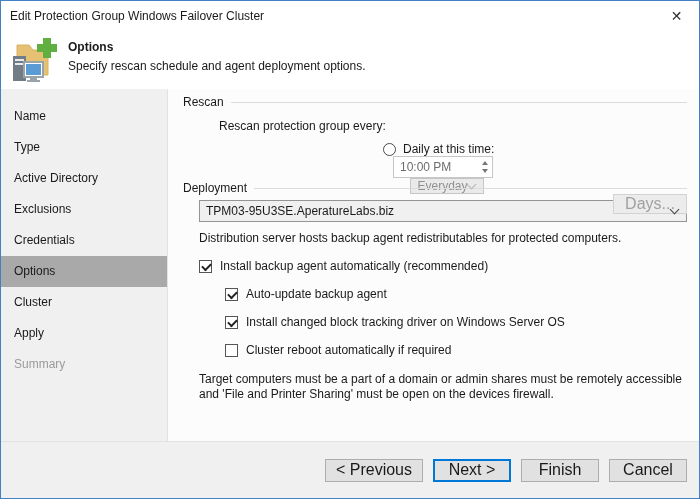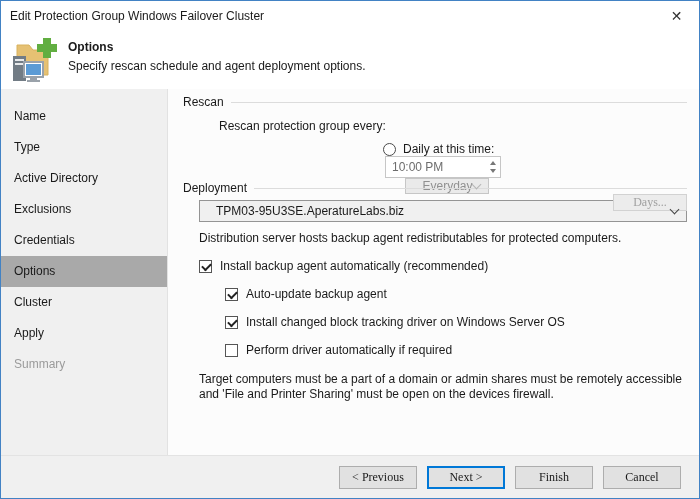--- a/index.html
+++ b/index.html
@@ -39,57 +39,57 @@
   
   .row { display:flex; align-items:center; height:22px;flex-direction:column; }
   .row.r1 { margin-top:9px; }
   .row.r2 { margin-top:7px; }
   .radio-cell { width:120px; display:flex; align-items:center; flex:0 0 auto; }
   .radio { width:13px; height:13px; border:1px solid #4a4a4a; border-radius:50%; background:#fff;
            margin-right:7px; position:relative; flex:0 0 auto; }
   .radio.checked::after { content:""; position:absolute; left:3px; top:3px; width:5px; height:5px;
            border-radius:50%; background:#141414; }
   
-  .timefield { width:116px; height:22px; background:#fff; border:1px solid #c6c6c6; display:flex;
+  .timefield { width:100px; height:22px; background:#fff; border:1px solid #c6c6c6; display:flex;
                align-items:center; flex:0 0 auto; }
   .timefield .timeval { flex:1; padding-left:6px; color:#6d6d6d; }
   .spinner { width:15px; height:100%; display:flex; flex-direction:column; align-items:center;
              justify-content:center; gap:4px; }
   .arr-up { width:0; height:0; border-left:3px solid transparent; border-right:3px solid transparent;
             border-bottom:4px solid #777; }
   .arr-dn { width:0; height:0; border-left:3px solid transparent; border-right:3px solid transparent;
             border-top:4px solid #777; }
   
   .combo { height:22px; background:#f0f0f0; border:1px solid #949494; display:flex; align-items:center;
-           justify-content:space-between; padding:0 8px 0 16px; flex:0 0 auto; cursor:default; }
+           justify-content:space-between; padding:0 8px 0 6px; flex:0 0 auto; cursor:default; }
   .combo .chev { width:7px; height:7px; border-right:1.4px solid #444; border-bottom:1.4px solid #444;
                  transform:rotate(45deg); margin-top:-4px; flex:0 0 auto; }
   .combo.disabled { background:#eaeaea; border-color:#c6c6c6; color:#909090; }
   .combo.disabled .chev { border-color:#b5b5b5; }
   .ml8 { margin-left:8px; }
   .grow { flex:1; min-width:0; }
   
   .btn { height:22px; min-width:74px; background:#e1e1e1; border:1px solid #adadad;
-         font-family:Liberation Serif, serif; font-size:12px; color:#1a1a1a; padding:0 10px; cursor:default; }
+         font-family:Liberation Sans, sans-serif; font-size:16px; color:#1a1a1a; padding:0 10px; cursor:default; }
   .btn.auto-right { margin-left:auto; }
   .btn.disabled { background:#ececec; border-color:#d2d2d2; color:#a0a0a0; }
   
   .dep-label { margin-top:9px; }
   .dep-combo { margin-top:5px; width:100%; }
   .dep-note { margin-top:9px; }
   .cb-row { display:flex; align-items:center; margin-top:14px; }
   .cb-row.indent { margin-left:26px; }
   .checkbox { width:13px; height:13px; border:1px solid #555; background:#fff; margin-right:8px;
               position:relative; flex:0 0 auto; }
   .checkbox.checked::after { content:""; position:absolute; left:2px; top:2px; width:7px; height:4px;
               border-left:2px solid #222; border-bottom:2px solid #222; transform:rotate(-45deg); }
   .footnote { margin-top:15px; width:504px; line-height:15px; }
   
-  .footer { height:43px; flex:0 0 auto; background:#f0f0f0; border-top:1px solid #e3e3e3;
-            display:flex; align-items:center; justify-content:flex-end; gap:10px; padding-right:18px; }
+  .footer { height:57px; flex:0 0 auto; background:#f0f0f0; border-top:1px solid #e3e3e3;
+            display:flex; align-items:center; justify-content:flex-end; gap:10px; padding-right:12px; }
   .footer .btn { min-width:78px; height:23px; }
   .footer .btn.default { border:1px solid #0078d7; box-shadow:inset 0 0 0 1px #0078d7; }
 </style>
 </head>
 <body>
 
 <div class="window">
 
   <div class="titlebar">
     <span class="title">Edit Protection Group Windows Failover Cluster</span>
@@ -179,21 +179,21 @@
         <div class="cb-row indent">
           <span class="checkbox checked"></span>
           <span>Auto-update backup agent</span>
         </div>
         <div class="cb-row indent">
           <span class="checkbox checked"></span>
           <span>Install changed block tracking driver on Windows Server OS</span>
         </div>
         <div class="cb-row indent">
           <span class="checkbox"></span>
-          <span>Perform driver automatically if required</span>
+          <span>Cluster reboot automatically if required</span>
         </div>
 
         <div class="footnote">Target computers must be a part of a domain or admin shares must be remotely accessible and 'File and Printer Sharing' must be open on the devices firewall.</div>
       </div>
     </div>
   </div>
 
   <div class="footer">
     <button class="btn">&lt; Previous</button>
     <button class="btn default">Next &gt;</button>

